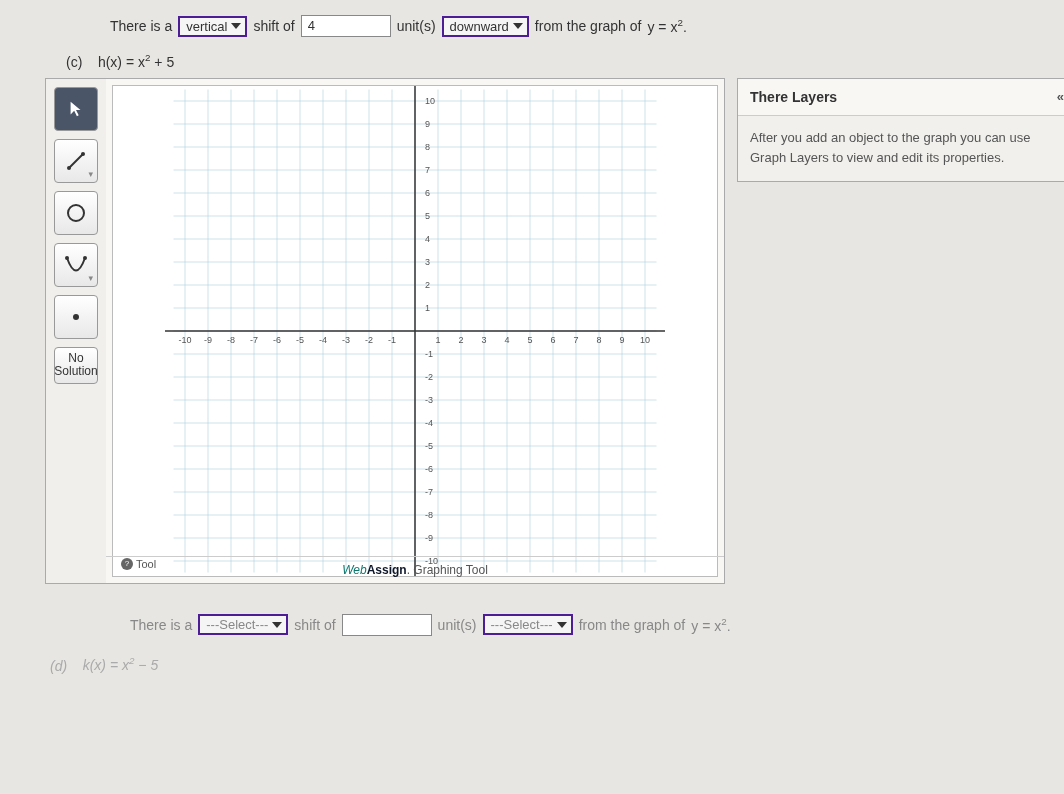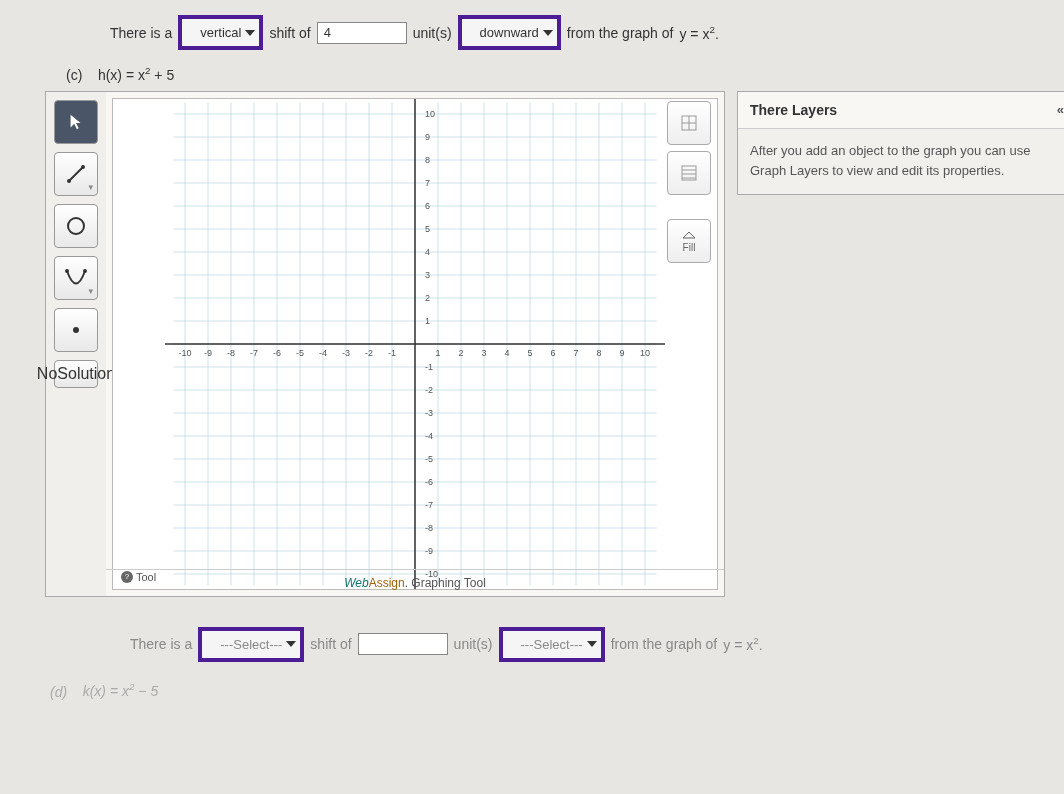--- a/index.html
+++ b/index.html
@@ -9,28 +9,28 @@
       width: 1064px;
       height: 794px;
       padding: 10px 20px;
       color: #333;
       font-size: 14px;
       position: relative;
     }
     .sentence { margin: 5px 0 15px 90px; display: flex; align-items: center; gap: 6px; flex-wrap: wrap; }
     .sentence2 { margin: 30px 0 15px 110px; display: flex; align-items: center; gap: 6px; flex-wrap: wrap; color: #888; }
     .select-box {
-      border: 4px solid #4c1d95;
+      border: 2px solid #4c1d95;
       background: #f5f5f5;
-      padding: 2px 18px 2px 18px;
+      padding: 2px 18px 2px 6px;
       position: relative;
       display: inline-flex;
       align-items: center;
       min-width: 60px;
-      height: 35px;
+      height: 21px;
       font-size: 13px;
     }
     .chevron {
       position: absolute; right: 4px; top: 50%; transform: translateY(-50%);
       width: 0; height: 0; border-left: 5px solid transparent; border-right: 5px solid transparent; border-top: 6px solid #333;
     }
     .text-input {
       border: 1px solid #888;
       background: #fff;
       padding: 2px 6px;
@@ -66,21 +66,21 @@
     .tool-btn {
       width: 44px; height: 44px;
       border: 1px solid #999;
       background: linear-gradient(#fff,#e8e8e8);
       border-radius: 4px;
       display: flex; align-items: center; justify-content: center;
       font-size: 18px;
       position: relative;
     }
     .tool-btn.active { background: #4a5568; color: #fff; }
-    .tool-btn.small { height: 28px; font-size: 16px; flex-direction: row; line-height: 1.1; }
+    .tool-btn.small { height: 37px; font-size: 12px; flex-direction: column; line-height: 1.1; }
     .graph-area {
       flex: 1;
       position: relative;
       background: #fff;
       margin: 6px;
       border: 1px solid #bbb;
     }
     .grid-svg { width: 100%; height: 490px; display: block; }
     .right-tools {
       position: absolute;
@@ -118,21 +118,21 @@
       color: #555;
     }
     .footer-label {
       text-align: center;
       font-size: 12px;
       padding: 6px;
       color: #555;
       border-top: 1px solid #ccc;
     }
     .footer-label .wa1 { color: #0f766e; font-style: italic; }
-    .footer-label .wa2 { color: #a16207; font-weight: normal; }
+    .footer-label .wa2 { color: #0f172a; font-weight: bold; }
     .help-link {
       position: absolute;
       bottom: 6px; left: 8px;
       font-size: 11px; color: #555;
       display: flex; align-items: center; gap: 3px;
     }
     .help-icon { width: 12px; height: 12px; background: #666; border-radius: 50%; color: #fff; font-size: 8px; display: flex; align-items: center; justify-content: center; }
     .part-d { margin: 20px 0 10px 30px; color: #aaa; font-style: italic; }
     .corner-mark { position: absolute; bottom: 3px; right: 4px; font-size: 9px; color: #888; }
   </style>
@@ -305,44 +305,20 @@
       </div>
     </div>
 
     <div style="position:absolute;bottom:0;left:60px;right:0;">
       <div class="footer-label">
         <span class="wa1">Web</span><span class="wa2">Assign</span><span>. Graphing Tool</span>
       </div>
     </div>
   </div>
 
-  <div class="right-tools">
-    <div class="right-btn">
-      <svg width="18" height="18" viewBox="0 0 18 18">
-          <rect x="2" y="2" width="14" height="14" fill="none" stroke="#999"></rect>
-          <line x1="2" y1="9" x2="16" y2="9" stroke="#999"></line>
-          <line x1="9" y1="2" x2="9" y2="16" stroke="#999"></line>
-        </svg>
-    </div>
-    <div class="right-btn">
-      <svg width="18" height="18" viewBox="0 0 18 18">
-          <rect x="2" y="2" width="14" height="14" fill="none" stroke="#999"></rect>
-          <line x1="2" y1="6" x2="16" y2="6" stroke="#999"></line>
-          <line x1="2" y1="10" x2="16" y2="10" stroke="#999"></line>
-          <line x1="2" y1="14" x2="16" y2="14" stroke="#999"></line>
-        </svg>
-    </div>
-    <div style="height:12px"></div>
-    <div class="right-btn">
-      <svg width="16" height="14" viewBox="0 0 16 14">
-          <path d="M2 10 L8 4 L14 10 Z" fill="none" stroke="#666"></path>
-        </svg>
-      <span>Fill</span>
-    </div>
-  </div>
 
   <div class="layers-panel">
     <div class="layers-header">
       <span>There Layers</span>
       <span class="collapse-icon">«</span>
     </div>
     <div class="layers-body">After you add an object to the graph you can use Graph Layers to view and edit its properties.</div>
   </div>
 </div>
 

